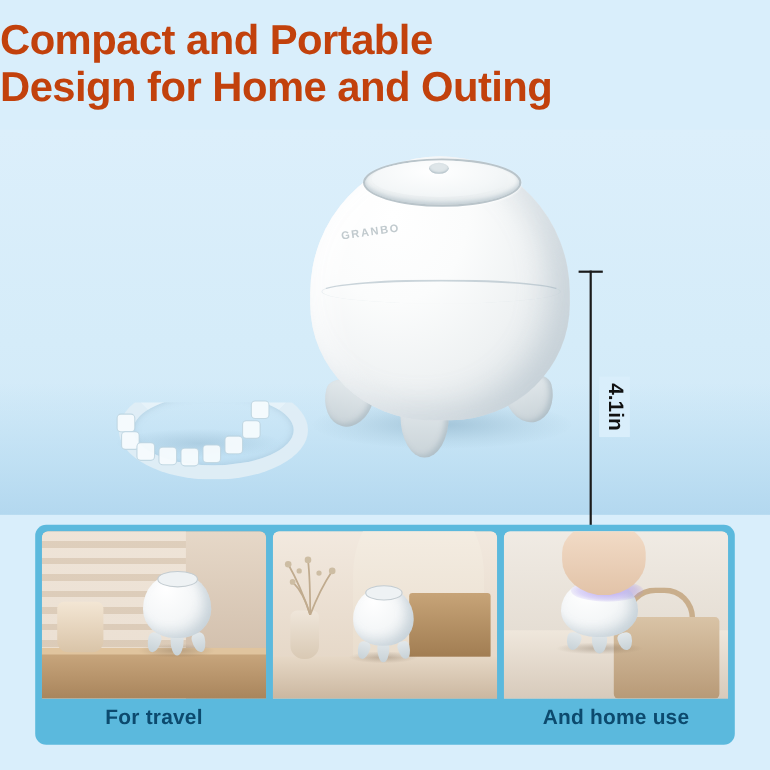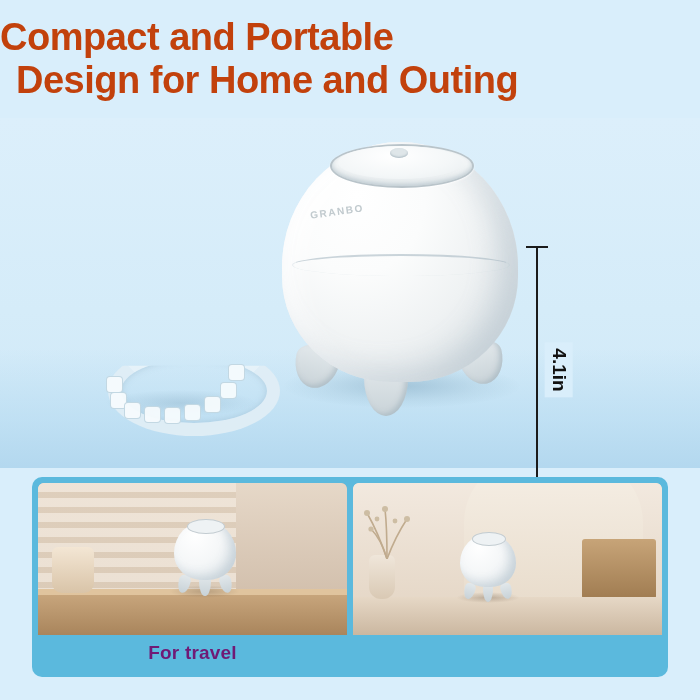--- a/index.html
+++ b/index.html
@@ -20,21 +20,21 @@
     position:absolute;
     top:16px;left:0;width:700px;
     text-align:left;
     color:#c2410c;
     font-weight:bold;
     font-size:38px;
     line-height:1.14;
     letter-spacing:-0.5px;
   }
   .headline .l1{display:block;}
-  .headline .l2{display:block;padding-left:16px;}
+  .headline .l2{display:block;}
 
   
   .hero{
     position:absolute;
     top:118px;left:0;width:700px;height:350px;
     background:linear-gradient(180deg,#dceffb 0%,#d5ecf9 55%,#cfe8f7 100%);
   }
   .hero-floor{
     position:absolute;left:0;bottom:0;width:700px;height:120px;
     background:linear-gradient(180deg,rgba(198,228,245,0) 0%,rgba(186,221,242,.75) 60%,rgba(176,214,238,.9) 100%);
@@ -175,21 +175,21 @@
     position:relative;
   }
   .card-img{
     height:152px;width:100%;
     position:relative;overflow:hidden;
     border-radius:5px 5px 0 0;
   }
   .card-cap{
     height:36px;
     display:flex;align-items:center;justify-content:center;
-    color:#701a75;font-size:19px;font-weight:bold;
+    color:#0c4a6e;font-size:19px;font-weight:bold;
     letter-spacing:.2px;
   }
 
   
   .c1{background:linear-gradient(160deg,#d9c8b7 0%,#cbb7a3 40%,#b79f87 100%);}
   .c1 .wall{position:absolute;inset:0;background:linear-gradient(180deg,#e6d8c8,#cbb7a3);}
   .c1 .blinds{position:absolute;left:0;top:0;width:64%;height:100%;
     background:repeating-linear-gradient(180deg,#f0e6da 0 9px,#ddcdba 9px 15px);opacity:.85;}
   .c1 .table{position:absolute;left:0;bottom:0;width:100%;height:44px;
     background:linear-gradient(180deg,#caa87f,#a9855c);}
@@ -349,15 +349,34 @@
           <div class="mini-shadow"></div>
           <div class="mini-leg ml-l"></div>
           <div class="mini-leg ml-c"></div>
           <div class="mini-leg ml-r"></div>
           <div class="mini-body"></div>
           <div class="mini-ring"></div>
         </div>
       </div>
     </div>
 
+    <div class="card">
+      <div class="card-img c3">
+        <div class="wall"></div>
+        <div class="counter"></div>
+        <div class="bag-handle"></div>
+        <div class="bag"></div>
+        <div class="mini">
+          <div class="mini-shadow"></div>
+          <div class="mini-leg ml-l"></div>
+          <div class="mini-leg ml-c"></div>
+          <div class="mini-leg ml-r"></div>
+          <div class="mini-body"></div>
+          <div class="mini-ring"></div>
+        </div>
+        <div class="glow"></div>
+        <div class="hand"></div>
+      </div>
+      <div class="card-cap">And home use</div>
+    </div>
 
   </div>
 </div>
 
 </body></html>

